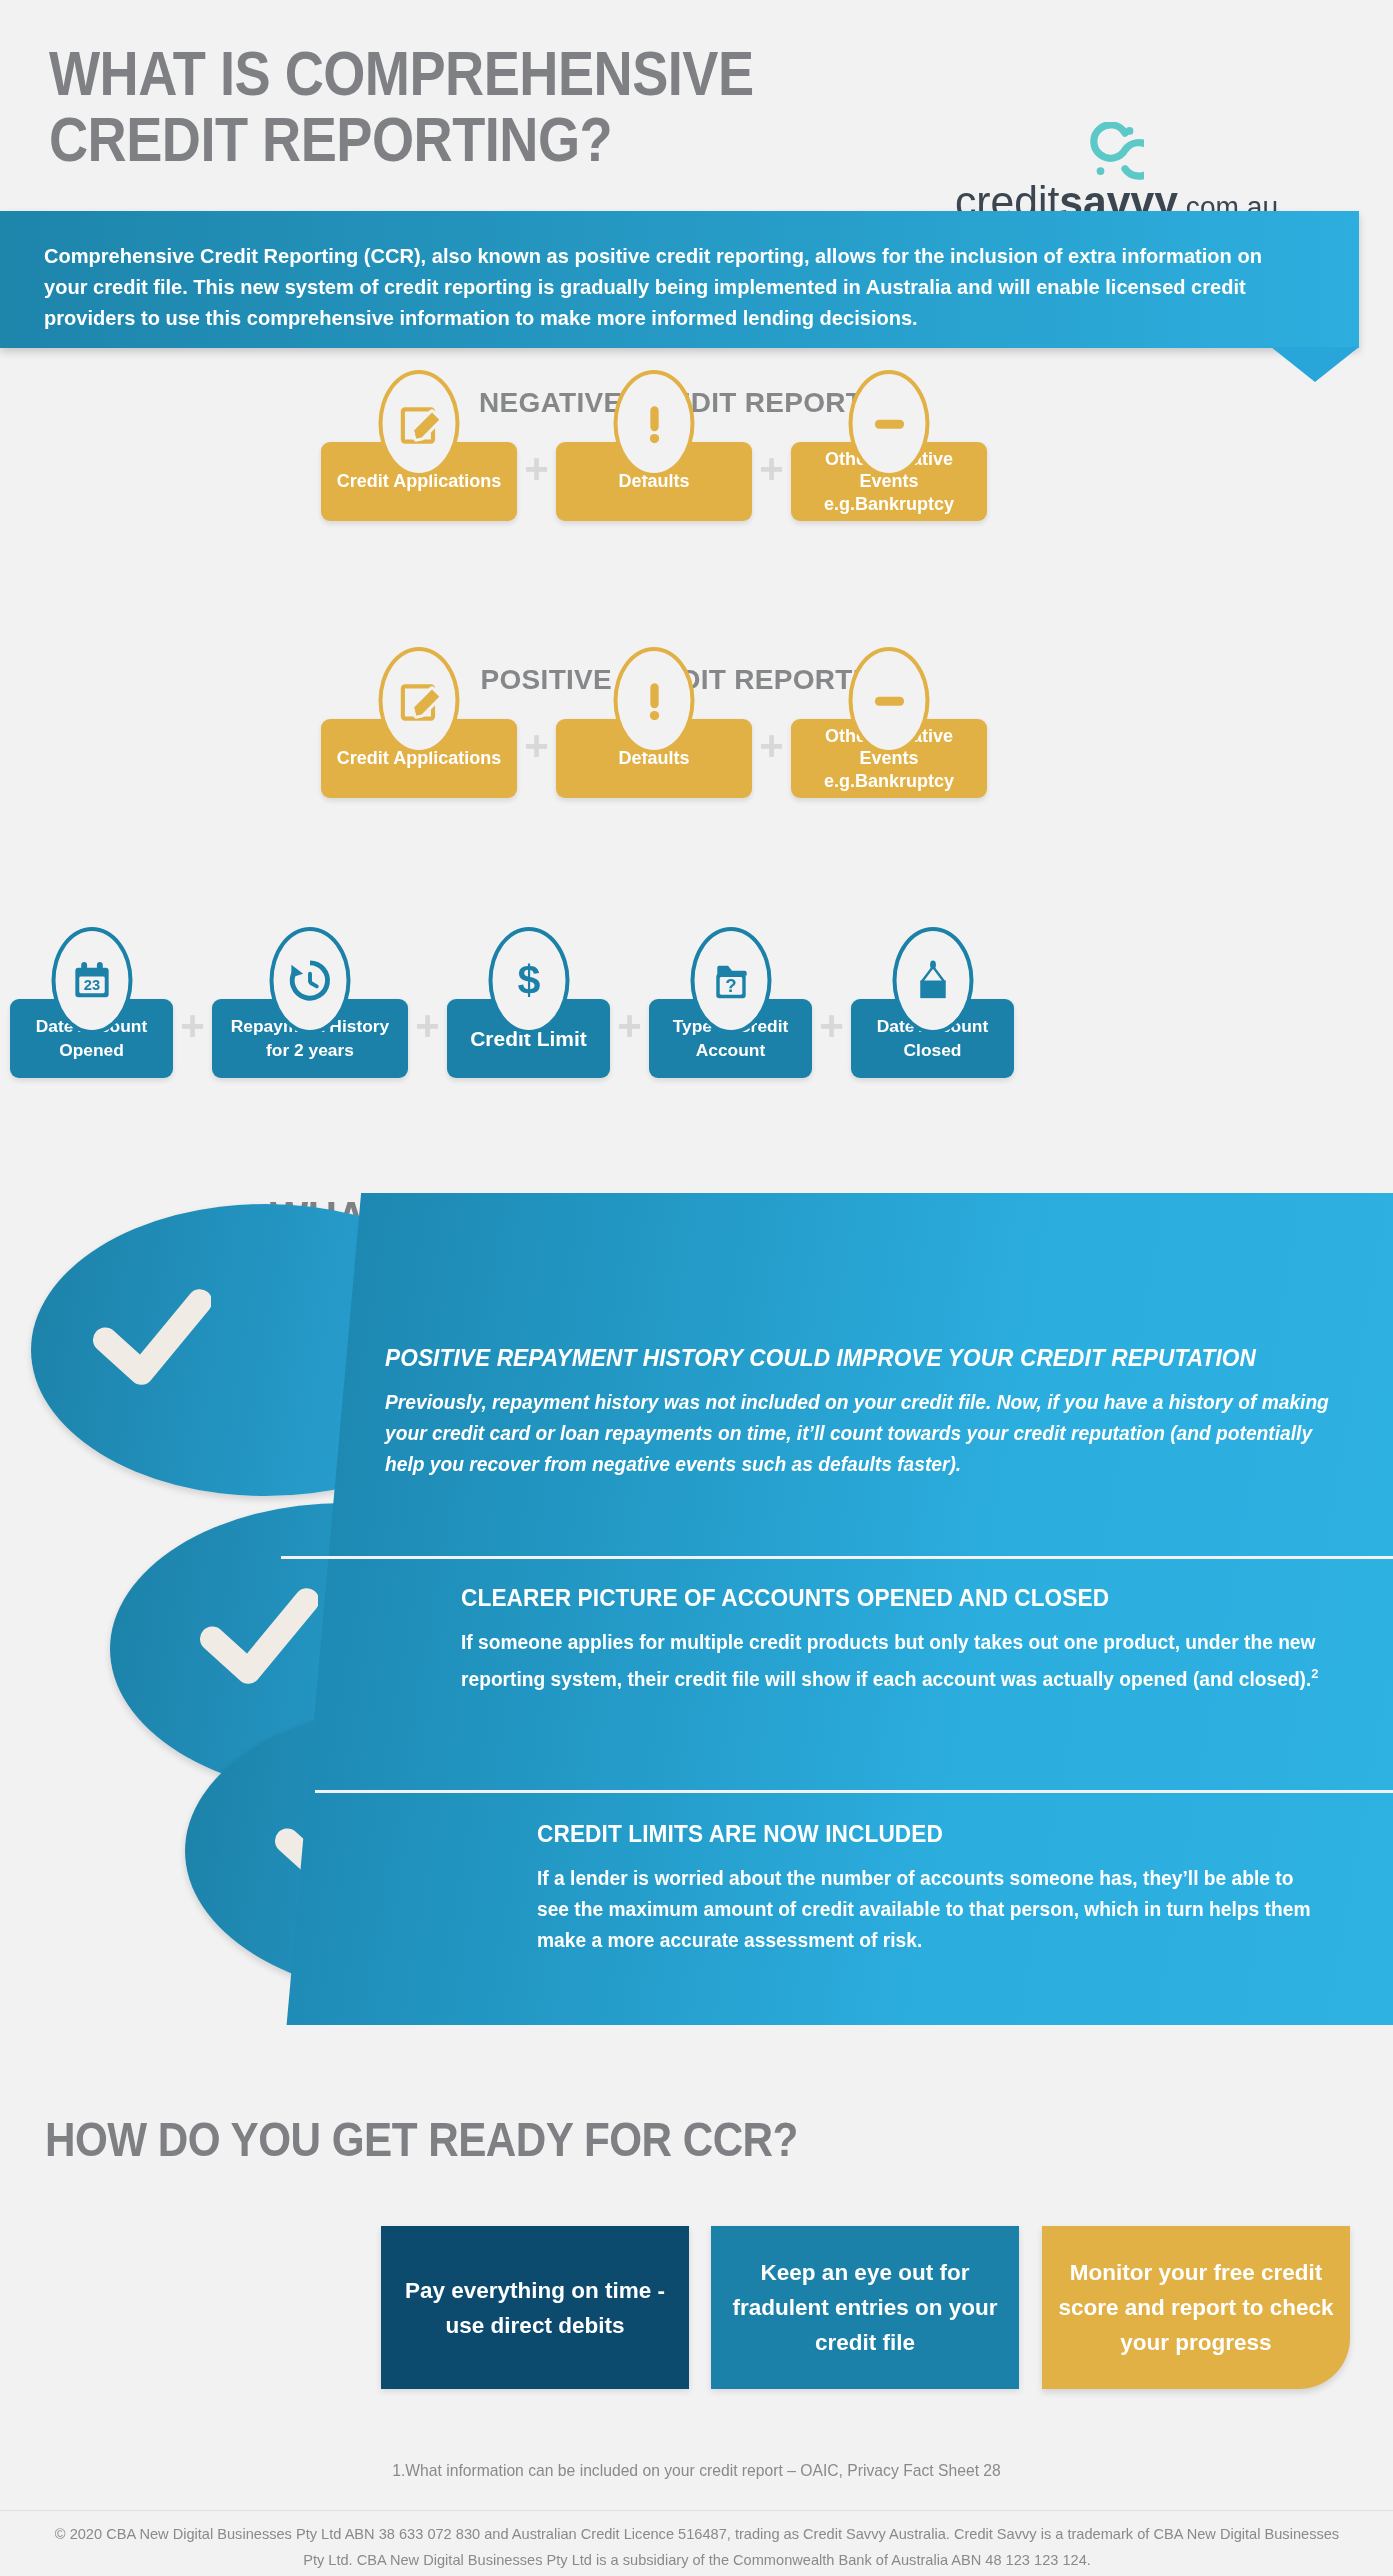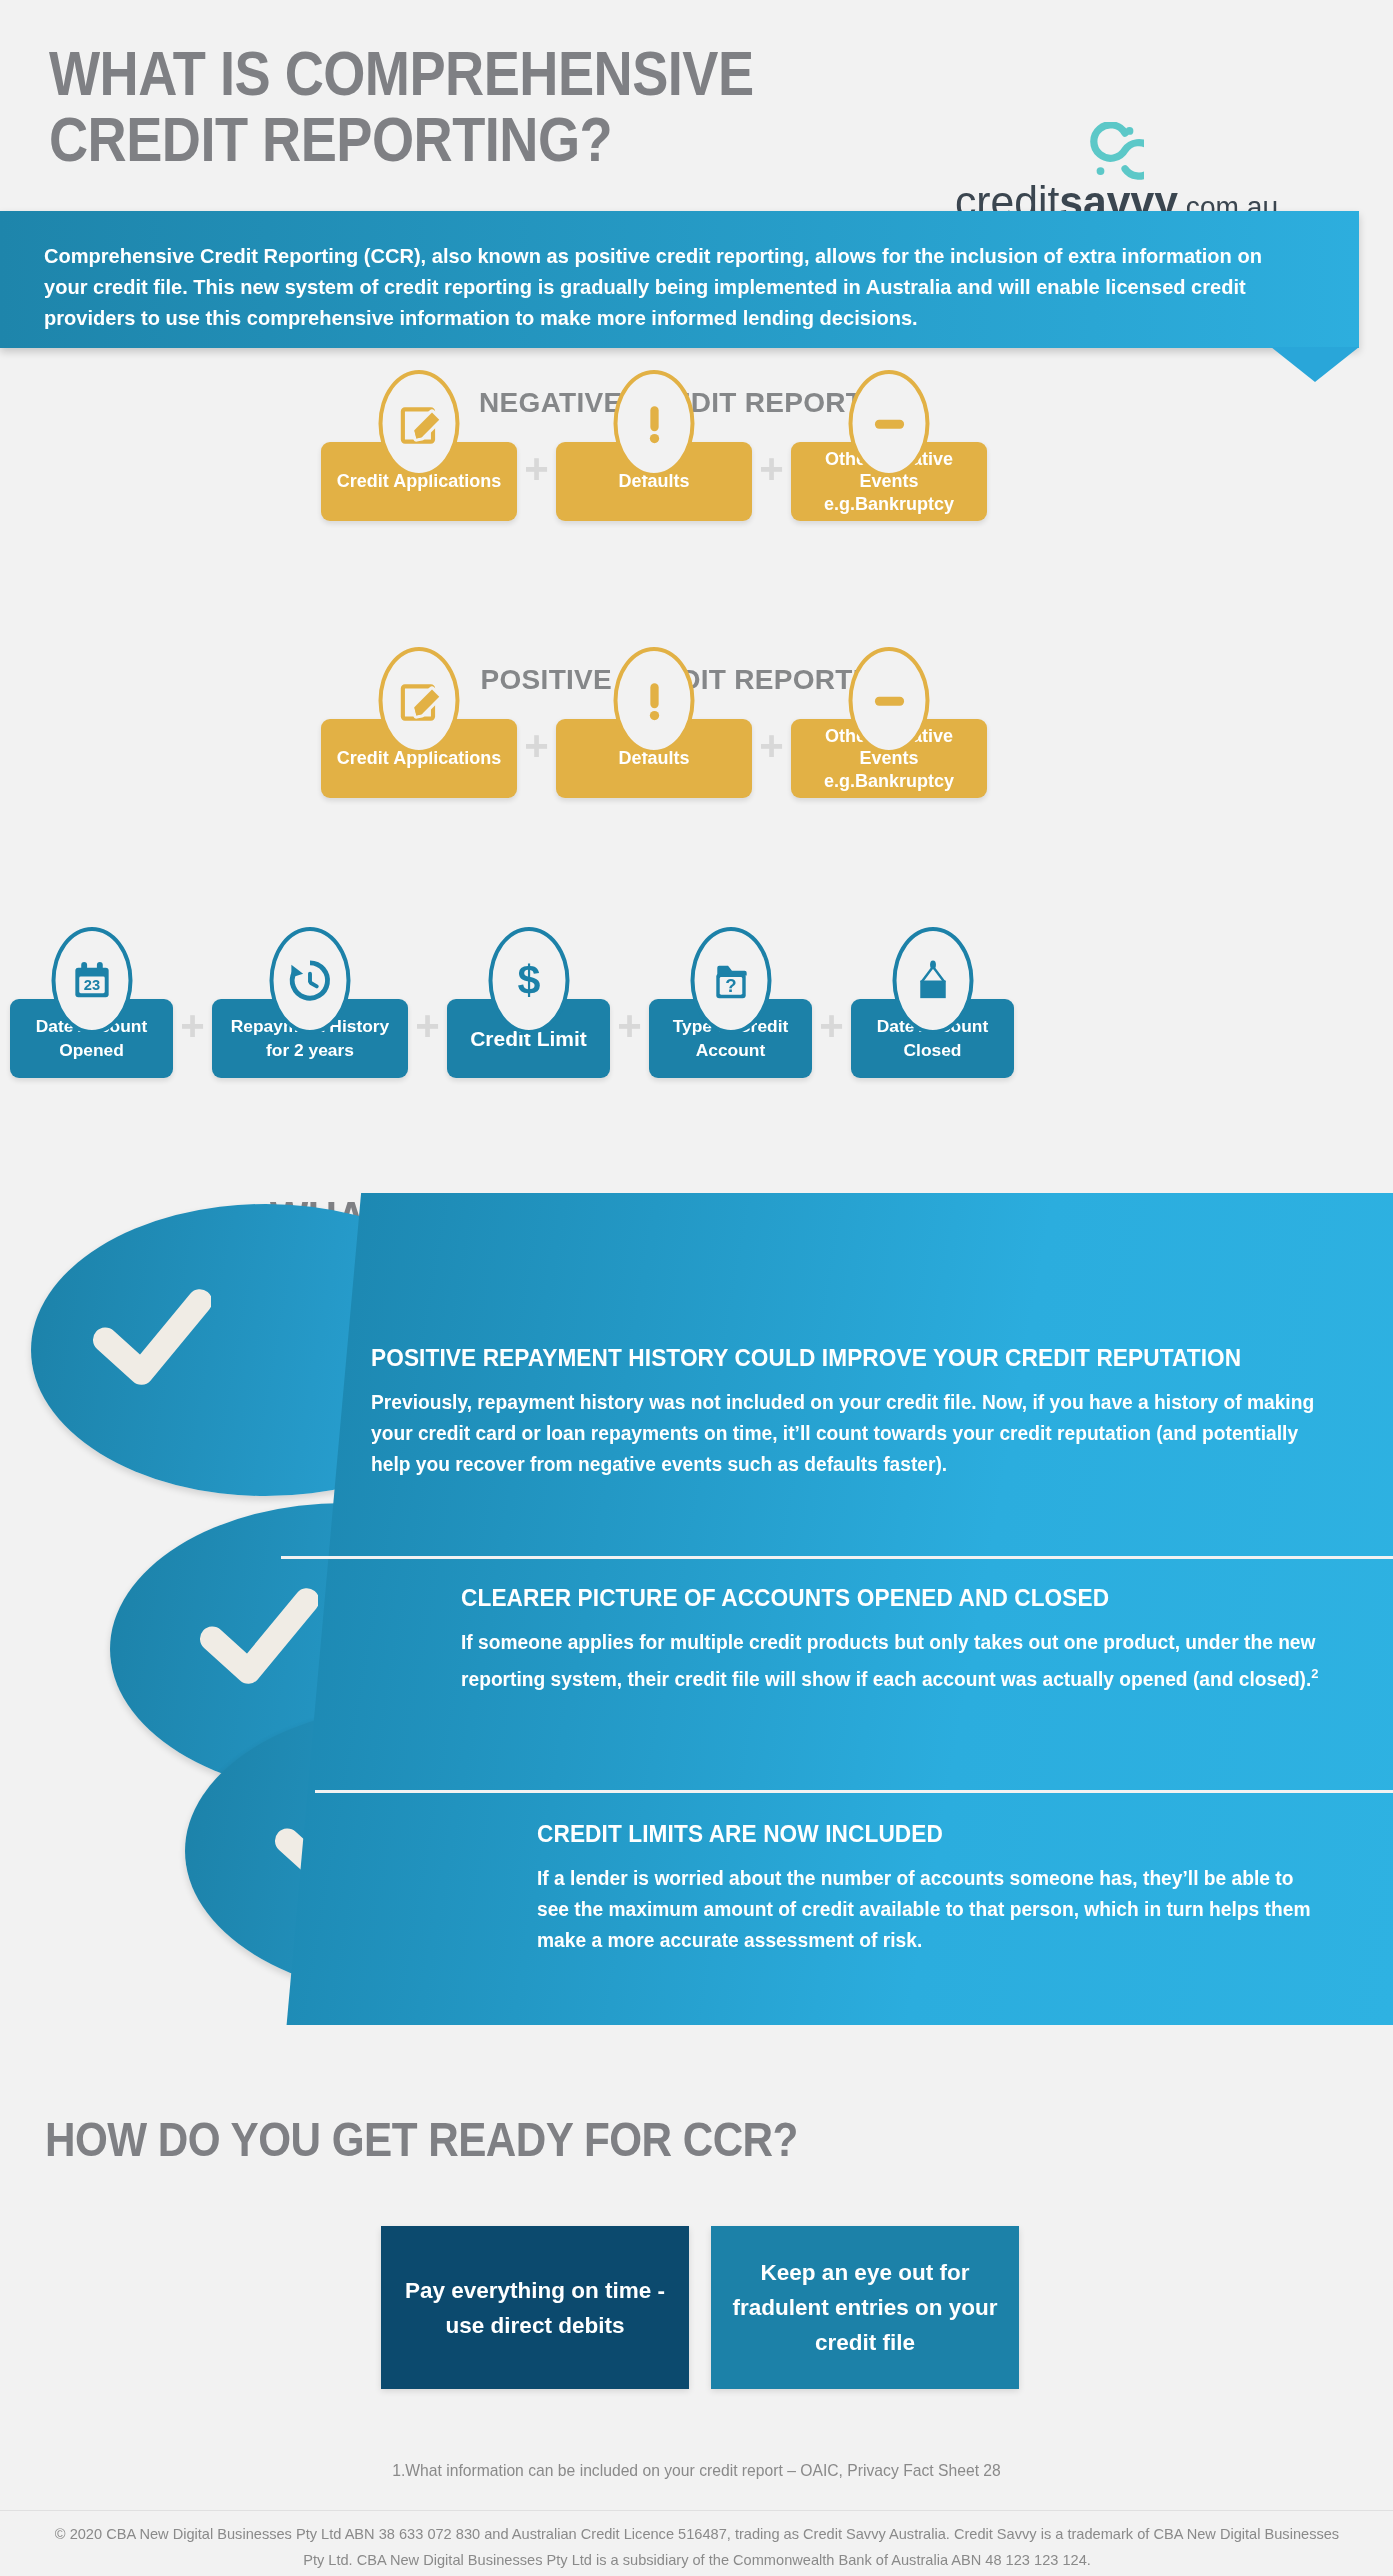--- a/index.html
+++ b/index.html
@@ -328,21 +328,21 @@
   </div>
 
   <div style="position:absolute;left:264px;top:1193px;width:1129px;height:832px;
               background:linear-gradient(100deg,#1b83ac 0%,#2badde 62%,#2eb2e2 100%);
               clip-path:polygon(8.6% 0%, 100% 0%, 100% 100%, 2.0% 100%);
               box-shadow:0 3.4px 9px rgba(0,0,0,.12);"></div>
 
   <div style="position:absolute;left:281px;top:1556px;width:1112px;height:2.8px;background:#f2f2f2;"></div>
   <div style="position:absolute;left:315px;top:1790px;width:1079px;height:2.8px;background:#f2f2f2;"></div>
 
-  <div class="panel" style="left:371px;top:1344px;width:989px;">
+  <div class="panel" style="left:385px;top:1344px;width:989px;font-style:italic;">
     <h3>POSITIVE REPAYMENT HISTORY COULD IMPROVE YOUR CREDIT REPUTATION</h3>
     <p>Previously, repayment history was not included on your credit file. Now, if you have a history of making your credit card or loan repayments on time, it’ll count towards your credit reputation (and potentially help you recover from negative events such as defaults faster).</p>
   </div>
 
   <div class="panel" style="left:461px;top:1584px;width:899px;">
     <h3>CLEARER PICTURE OF ACCOUNTS OPENED AND CLOSED</h3>
     <p><span>If someone applies for multiple credit products but only takes out one product, under the new reporting system, their credit file will show if each account was actually opened (and closed).</span><sup>2</sup></p>
   </div>
 
   <div class="panel" style="left:537px;top:1820px;width:826px;">
@@ -351,20 +351,23 @@
   </div>
 
   <div class="ready-head">HOW DO YOU GET READY FOR CCR?</div>
 
   <div class="ready-card" style="left:381px;background:#0c4a6e;">
     <span>Pay everything on time - use direct debits</span>
   </div>
   <div class="ready-card" style="left:711px;background:#1c81a8;">
     <span>Keep an eye out for fradulent entries on your credit file</span>
   </div>
+  <div class="ready-card" style="left:1042px;background:#e2b145;border-radius:0 0 51px 0;">
+    <span>Monitor your free credit score and report to check your progress</span>
+  </div>
 
   <div class="footnotes">
     <div>1.What information can be included on your credit report – OAIC, Privacy Fact Sheet 28</div>
   </div>
   <div class="hrule"></div>
   <div class="copyright">© 2020 CBA New Digital Businesses Pty Ltd ABN 38 633 072 830 and Australian Credit Licence 516487, trading as Credit Savvy Australia. Credit Savvy is a trademark of CBA New Digital Businesses Pty Ltd. CBA New Digital Businesses Pty Ltd is a subsidiary of the Commonwealth Bank of Australia ABN 48 123 123 124.</div>
 
 </div>
 
 

